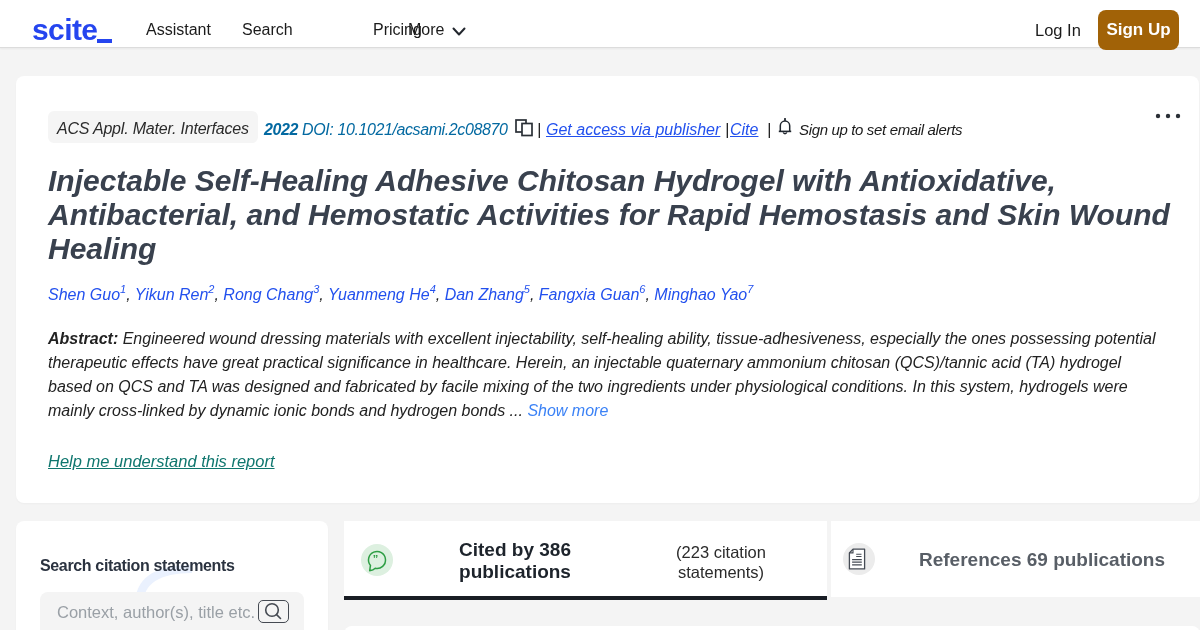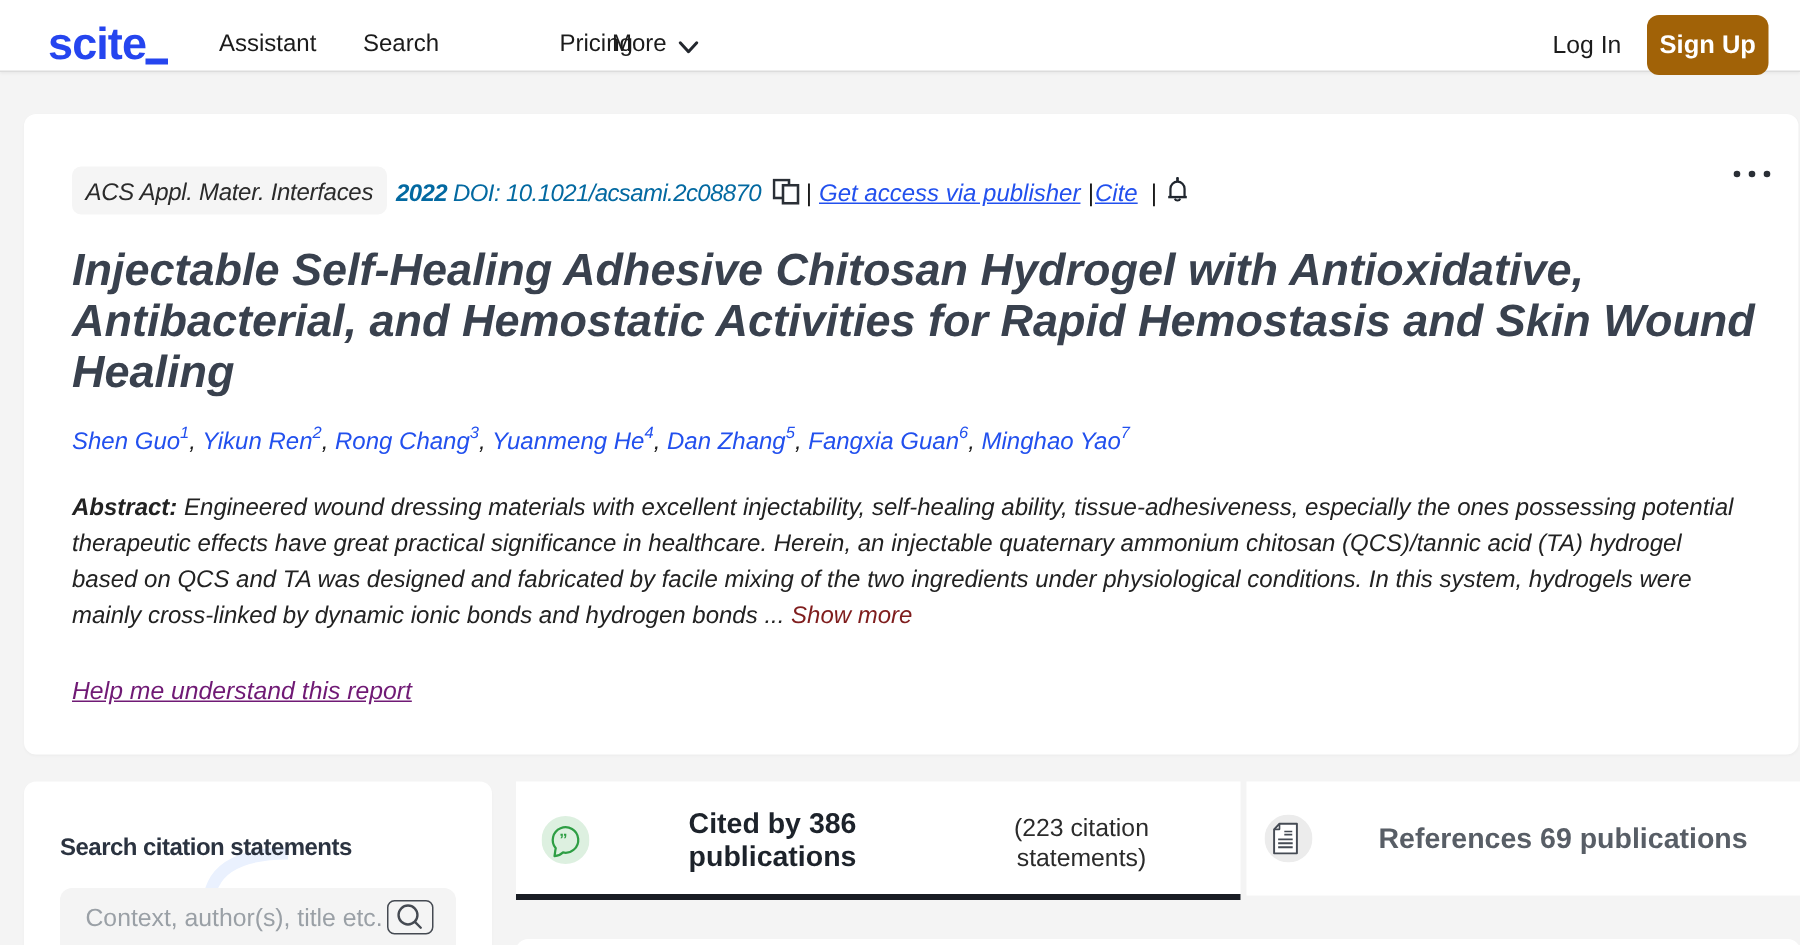--- a/index.html
+++ b/index.html
@@ -38,23 +38,23 @@
 h1 { position:absolute; left:32px; top:88px; width:1150px; font-size:30px;
   line-height:34px; font-weight:700; color:#39414e; letter-spacing:0px; }
 
 .authors { position:absolute; left:32px; top:208px; font-size:16px; color:#1b1b1b; }
 .authors a { color:#2250ee; }
 .authors sup { font-size:11px; position:relative; top:-1.5px; }
 
 .abstract { position:absolute; left:32px; top:251px; width:1140px; font-size:16px;
   line-height:24px; color:#222222; white-space:nowrap; }
 .abstract b { font-weight:700; }
-.showmore { color:#7f1d1d; }
+.showmore { color:#3b82f6; }
 
-.help { position:absolute; left:32px; top:376px; font-size:16.5px; color:#701a75;
+.help { position:absolute; left:32px; top:376px; font-size:16.5px; color:#0f766e;
   text-decoration:underline; }
 
 
 .search-card { left:16px; top:521px; width:312px; height:130px; }
 .search-card h2 { position:absolute; left:24px; top:36px; font-size:16px;
   letter-spacing:-0.35px; font-weight:700; color:#2b3340; }
 .searchbox { position:absolute; left:24px; top:71px; width:264px; height:48px;
   background:#f4f4f4; border-radius:8px; }
 .placeholder { position:absolute; left:17px; top:11px; font-size:16.5px; color:#9aa0a6; }
 .searchbtn { position:absolute; left:218px; top:8px; width:31px; height:23px;
@@ -99,20 +99,21 @@
   <a href="#" class="mspan blue" style="left:530px;text-decoration:underline;">Get access via publisher</a>
   <div class="mspan" style="left:709px;">|</div>
   <a href="#" class="mspan blue" style="left:714px;text-decoration:underline;">Cite</a>
   <div class="mspan" style="left:751px;">|</div>
   <svg width="14" height="18" viewBox="0 0 14 18" style="position:absolute;left:762px;top:42px;">
       <path d="M7,0.8 L7,2.2" stroke="#20262e" stroke-width="1.8" stroke-linecap="round"></path>
       <path d="M2.3,13.3 L2.3,7.8 A4.7,4.7 0 0 1 11.7,7.8 L11.7,13.3" fill="none" stroke="#20262e" stroke-width="1.5"></path>
       <path d="M0.8,13.4 L13.2,13.4" stroke="#20262e" stroke-width="1.6"></path>
       <path d="M5.2,14.4 A1.9,1.9 0 0 0 8.8,14.4" fill="none" stroke="#20262e" stroke-width="1.4"></path>
     </svg>
+  <div class="mspan alerts" style="left:783px;">Sign up to set email alerts</div>
   <svg width="40" height="10" viewBox="0 0 40 10" style="position:absolute;left:1139px;top:35px;">
       <circle cx="3" cy="5" r="2.2" fill="#2a2f36"></circle>
       <circle cx="13" cy="5" r="2.2" fill="#2a2f36"></circle>
       <circle cx="23" cy="5" r="2.2" fill="#2a2f36"></circle>
     </svg>
 
   <h1>Injectable Self-Healing Adhesive Chitosan Hydrogel with Antioxidative,<br>
 Antibacterial, and Hemostatic Activities for Rapid Hemostasis and Skin Wound<br>
 Healing</h1>
 

